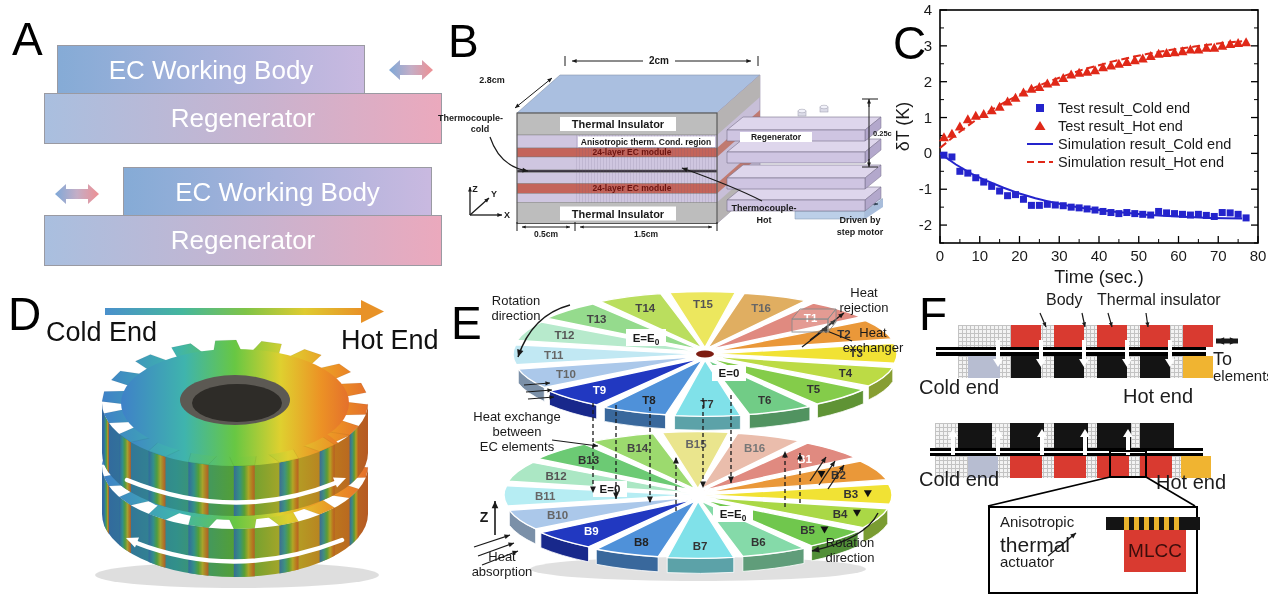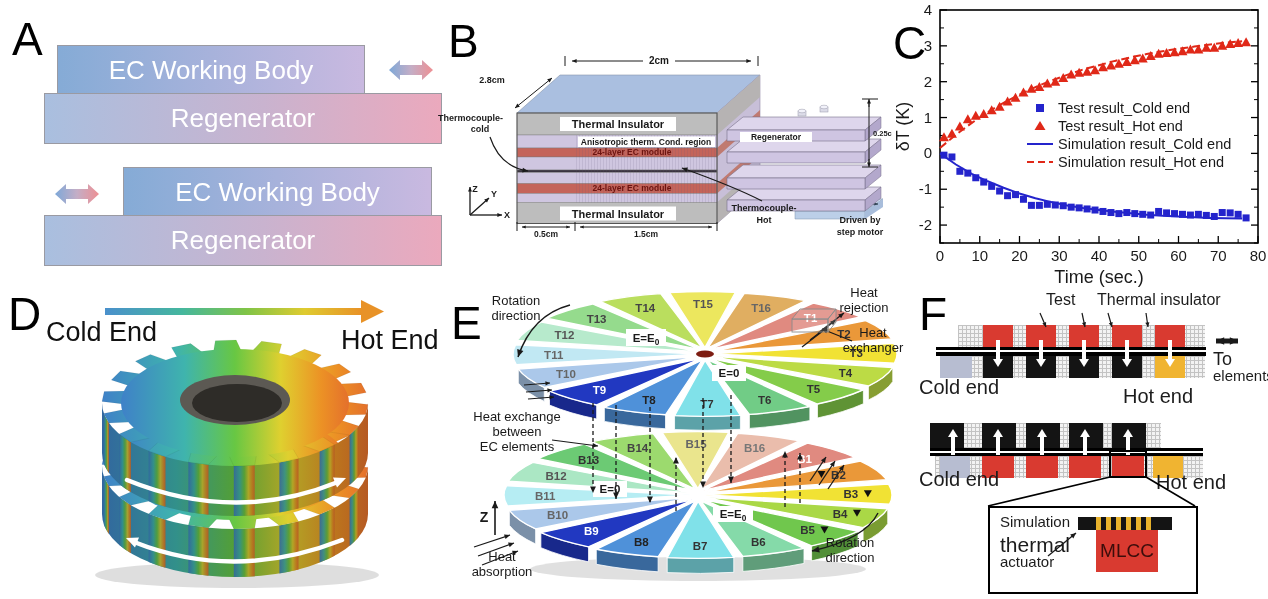--- a/index.html
+++ b/index.html
@@ -8,21 +8,21 @@
   .letter{position:absolute;font-size:46px;font-weight:400;color:#000;line-height:1;}
   .bar{position:absolute;border:1px solid #9a9aa2;display:flex;align-items:center;justify-content:center;
        color:#fff;font-size:26px;}
   .ec-bar{background:linear-gradient(90deg,#85abd6,#c9b9e0);}
   .regen-bar{background:linear-gradient(90deg,#a9bfdf,#c9b3cf 55%,#eba9bd);}
   .dtext{position:absolute;font-size:27px;color:#111;}
   .ftext{position:absolute;color:#1c1c1c;white-space:nowrap;}
   .checker{position:absolute;background-color:#f3f3f3;
     background-image:linear-gradient(#c3c3c3 1px,transparent 1px),linear-gradient(90deg,#c3c3c3 1px,transparent 1px);
     background-size:4px 4px;}
-  .blk{position:absolute;}
+  .blk{position:absolute;margin-left:28px;}
   .fbar{position:absolute;background:linear-gradient(#000 0 3.5px,#fff 3.5px 5.5px,#000 5.5px 100%);}
   .inset-box{position:absolute;border:2px solid #000;background:#fff;}
   svg{position:absolute;overflow:visible;}
   svg text{font-family:"Liberation Sans",sans-serif;}
 </style>
 </head>
 <body>
 
 <div id="root">
 
@@ -582,31 +582,31 @@
       <div class="fbar" style="left: 930px; top: 448px; width: 273px; height: 8px;"></div>
       <div class="checker" style="left: 935px; top: 456px; width: 268px; height: 22px;"></div>
       <div class="blk" style="left: 940px; top: 456px; width: 30px; height: 22px; background: rgb(183, 189, 209);"></div>
       <div class="blk" style="left: 982px; top: 456px; width: 32px; height: 22px; background: rgb(217, 58, 48);"></div>
       <div class="blk" style="left: 1026px; top: 456px; width: 32px; height: 22px; background: rgb(217, 58, 48);"></div>
       <div class="blk" style="left: 1069px; top: 456px; width: 32px; height: 22px; background: rgb(217, 58, 48);"></div>
       <div class="blk" style="left: 1112px; top: 456px; width: 32px; height: 22px; background: rgb(217, 58, 48);"></div>
       <div class="blk" style="left: 1153px; top: 456px; width: 30px; height: 22px; background: rgb(240, 180, 49);"></div>
     </div>
 
-  <div class="ftext" style="left:1046px;top:291px;font-size:16px">Test</div>
+  <div class="ftext" style="left:1046px;top:291px;font-size:16px">Body</div>
   <div class="ftext" style="left:1097px;top:291px;font-size:16px">Thermal insulator</div>
   <div class="ftext" style="left:1213px;top:349px;font-size:18px">To</div>
   <div class="ftext" style="left:1213px;top:367px;font-size:15px">elements</div>
   <div class="ftext" style="left:919px;top:376px;font-size:20px">Cold end</div>
   <div class="ftext" style="left:1123px;top:385px;font-size:20px">Hot end</div>
   <div class="ftext" style="left:919px;top:468px;font-size:20px">Cold end</div>
   <div class="ftext" style="left:1156px;top:471px;font-size:20px">Hot end</div>
 
   <div class="inset-box" style="left:988px;top:506px;width:206px;height:84px"></div>
-  <div class="ftext" style="left:1000px;top:513px;font-size:15px">Simulation</div>
+  <div class="ftext" style="left:1000px;top:513px;font-size:15px">Anisotropic</div>
   <div class="ftext" style="left:1000px;top:533px;font-size:21px">thermal</div>
   <div class="ftext" style="left:1000px;top:553px;font-size:15px">actuator</div>
   <div id="stripeBar" class="blk" style="left:1078px;top:517px;width:94px;height:13px;background:#141414">
       <div style="position: absolute; left: 18px; top: 0px; width: 5px; height: 13px; background: rgb(232, 178, 44);"></div>
       <div style="position: absolute; left: 28px; top: 0px; width: 5px; height: 13px; background: rgb(232, 178, 44);"></div>
       <div style="position: absolute; left: 38px; top: 0px; width: 5px; height: 13px; background: rgb(232, 178, 44);"></div>
       <div style="position: absolute; left: 48px; top: 0px; width: 5px; height: 13px; background: rgb(232, 178, 44);"></div>
       <div style="position: absolute; left: 58px; top: 0px; width: 5px; height: 13px; background: rgb(232, 178, 44);"></div>
       <div style="position: absolute; left: 68px; top: 0px; width: 5px; height: 13px; background: rgb(232, 178, 44);"></div>
     </div>

